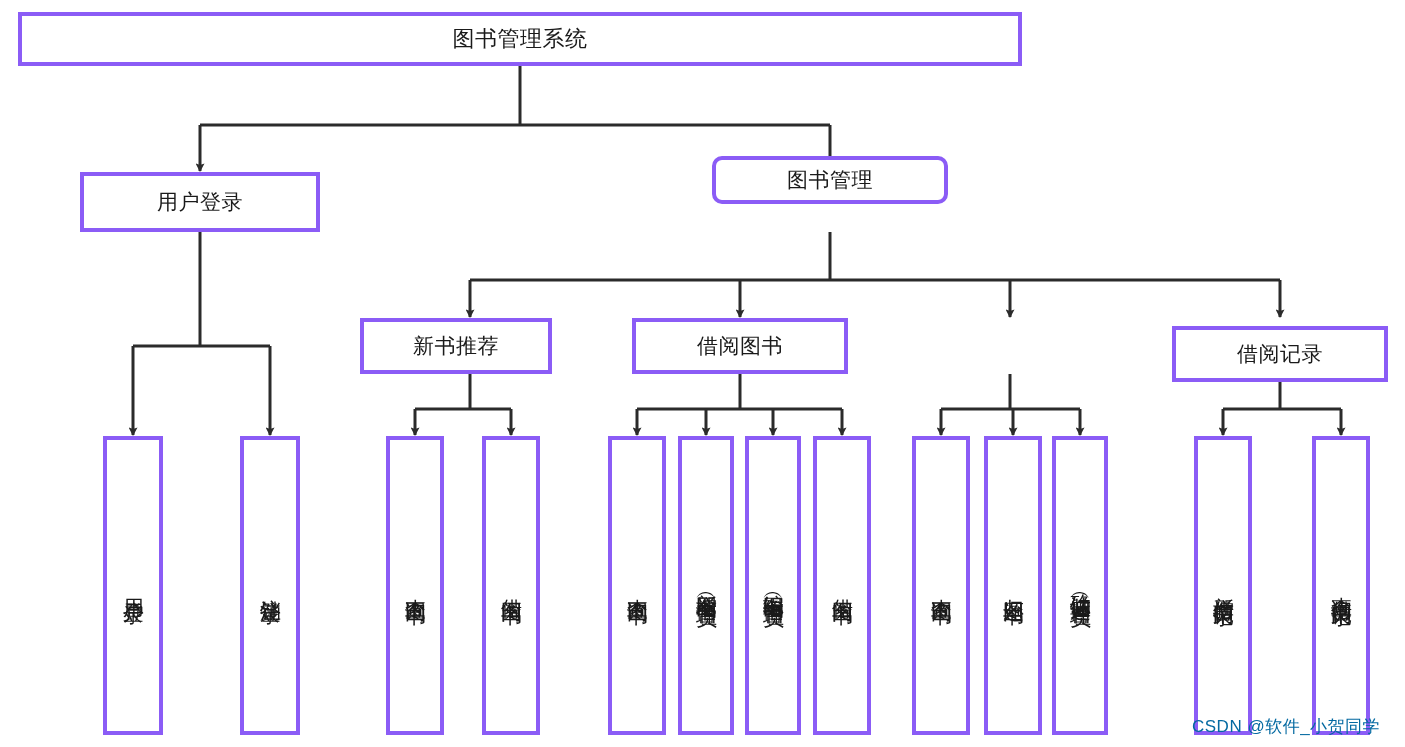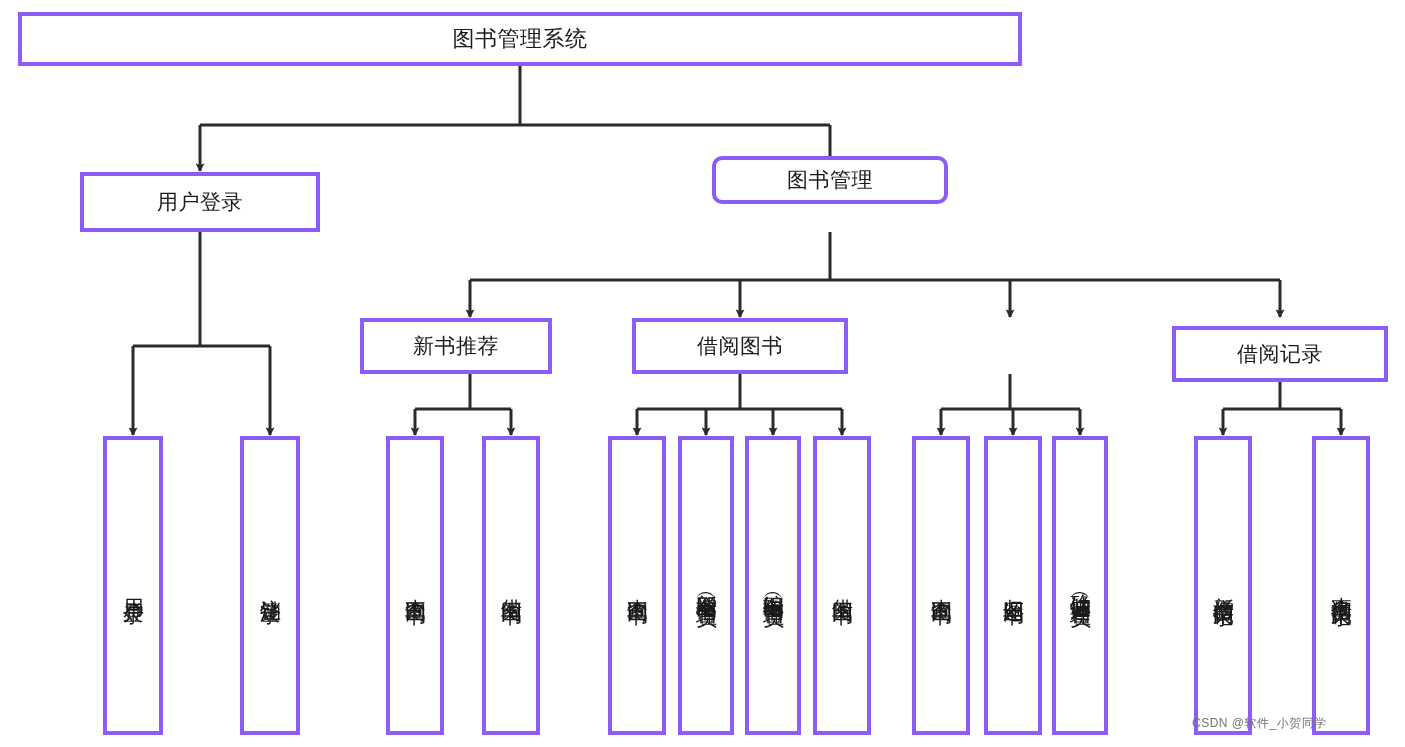--- a/index.html
+++ b/index.html
@@ -56,22 +56,22 @@
     writing-mode: vertical-rl;
     text-orientation: upright;
     font-size: 21px;
     line-height: 1.28;
     letter-spacing: 2px;
     white-space: normal;
     max-height: 100%;
   }
   .watermark {
     position: absolute;
-    color: #737373;
-    font-size: 12px;
+    color: #0369a1;
+    font-size: 17px;
     letter-spacing: 0.5px;
     white-space: nowrap;
     user-select: none;
   }
 </style>
 </head>
 <body>
 
 <div id="stage">
 

